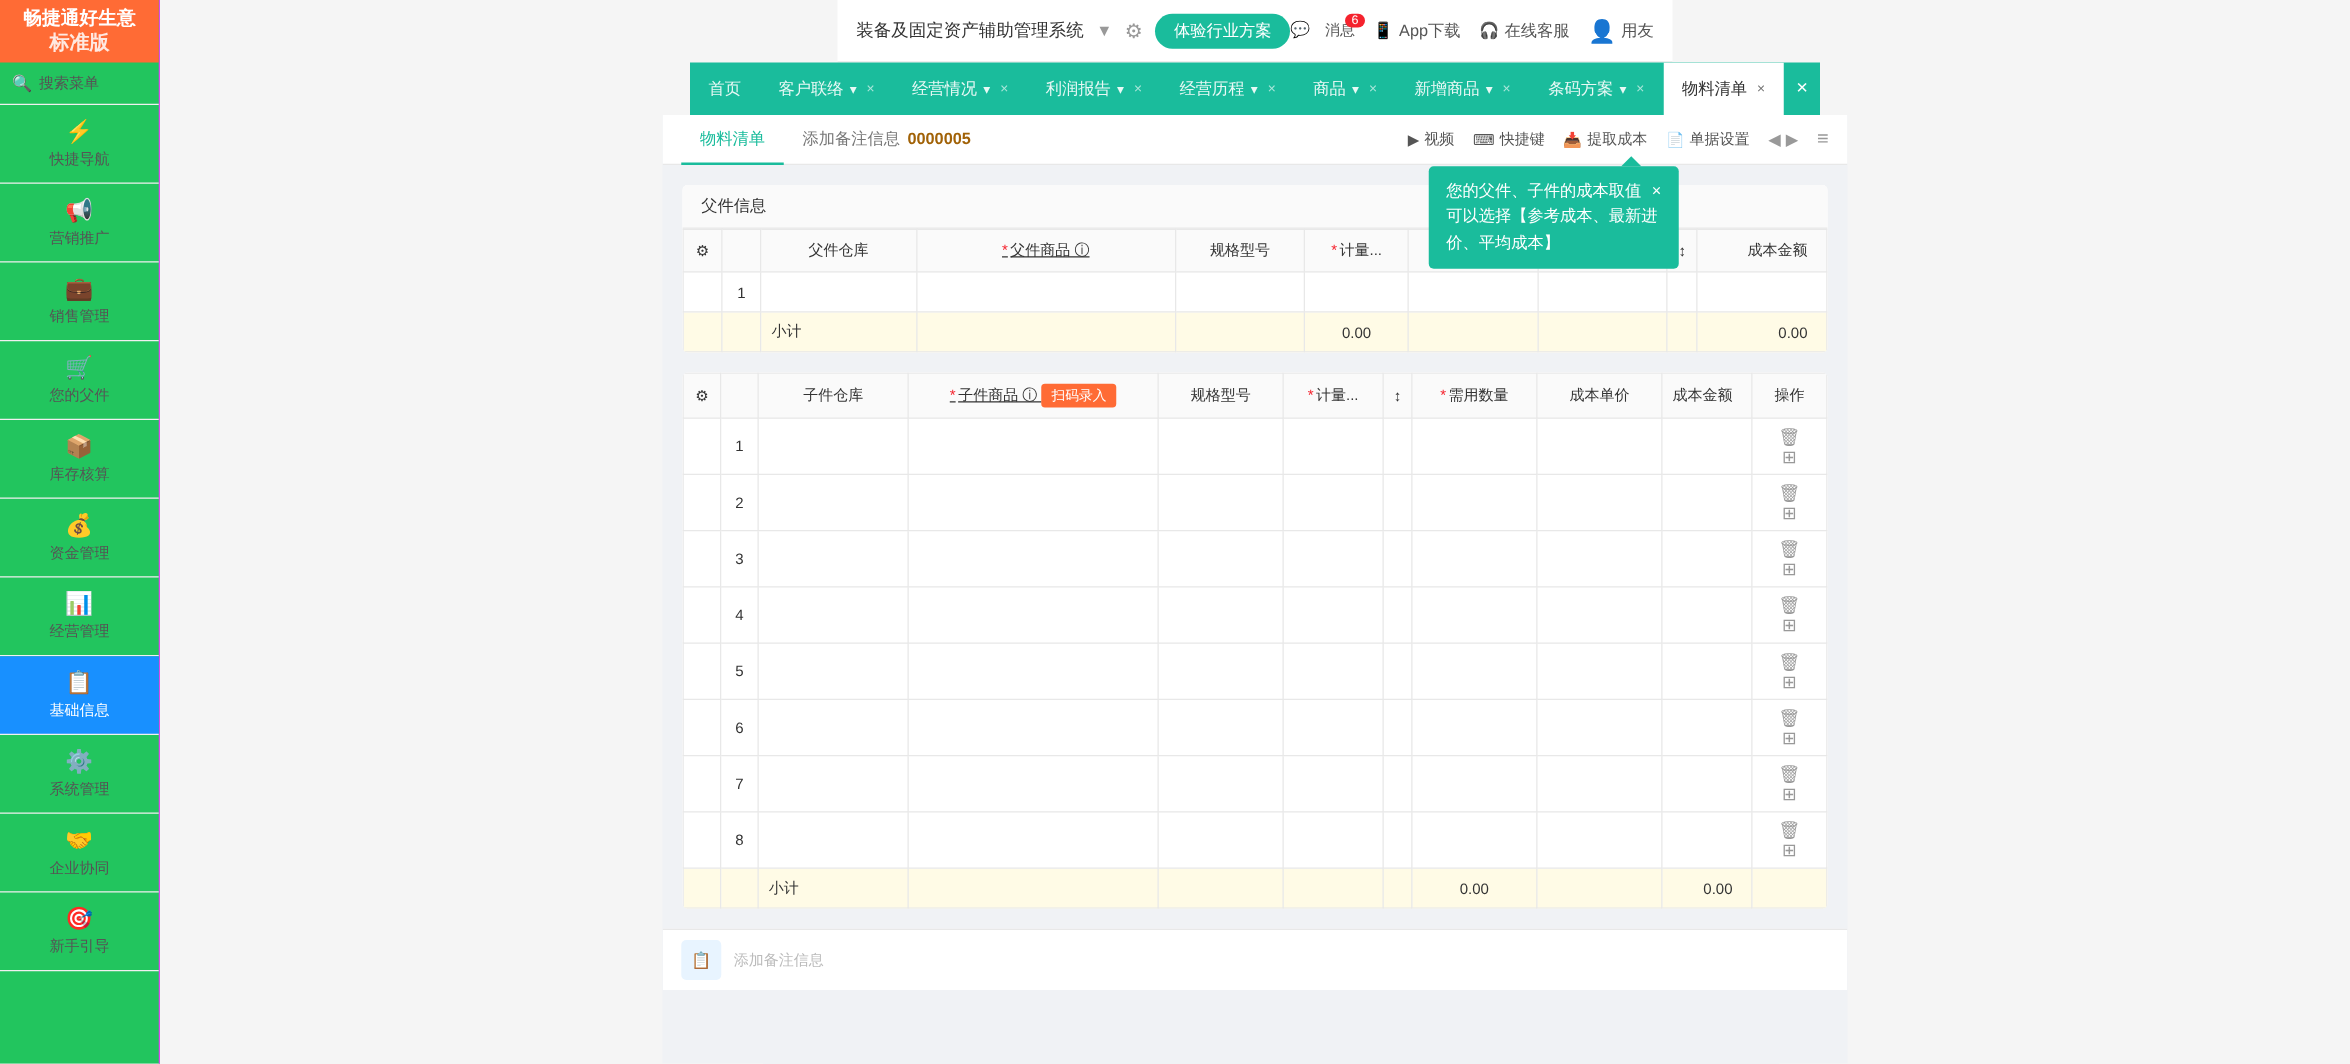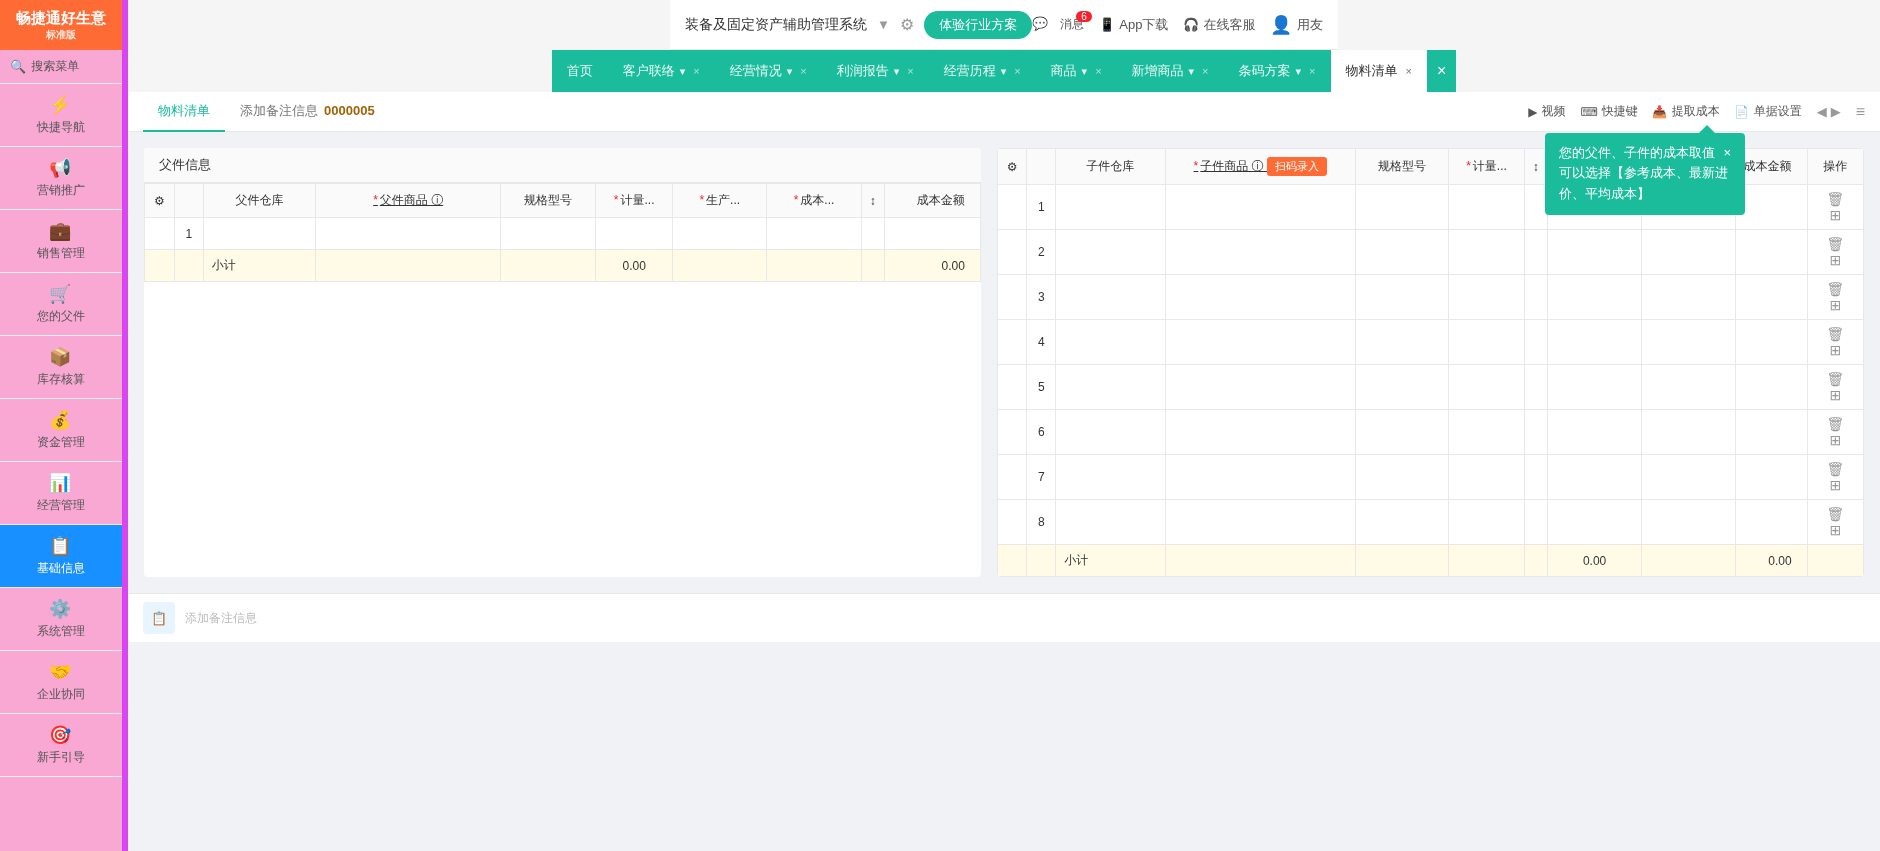--- a/index.html
+++ b/index.html
@@ -1,40 +1,40 @@
 <!DOCTYPE html>
 <html><head>
   <meta charset="utf-8">
   <style>
     * { margin: 0; padding: 0; box-sizing: border-box; }
     body { font-family: 'Microsoft YaHei', Arial, sans-serif; font-size: 13px; background: #f5f5f5; display: flex; height: 851px; overflow: hidden; }
 
     
     .sidebar {
       width: 128px;
-      background: #f9a8d4;
+      background: #22c55e;
       display: flex;
       flex-direction: column;
-      border-right: 6px solid #d946ef;
+      border-right: 1px solid #d946ef;
       flex-shrink: 0;
     }
     .sidebar-logo {
       background: #ff6b35;
       height: 50px;
       display: flex;
       align-items: center;
       justify-content: center;
       color: white;
       font-size: 14px;
       font-weight: bold;
       flex-direction: column;
       padding: 5px;
     }
     .sidebar-logo .logo-main { font-size: 15px; font-weight: bold; }
-    .sidebar-logo .logo-sub { font-size: 10px; color: rgba(255,255,255,0.85); }
+    .sidebar-logo .logo-sub { font-size: 16px; color: rgba(255,255,255,0.85); }
     .sidebar-search {
       display: flex;
       align-items: center;
       padding: 8px 10px;
       cursor: pointer;
       color: #555;
       border-bottom: 1px solid #f0f0f0;
     }
     .sidebar-item {
       display: flex;
@@ -268,21 +268,21 @@
 
     .content-area {
       flex: 1;
       overflow-y: auto;
       padding: 0;
     }
 
     .sections-wrapper {
       padding: 8px;
       display: flex;
-      flex-direction: row;
+      flex-direction: column;
       gap: 0;
       border-radius: 18px;
     }
 
     .bottom-bar {
       background: #fff;
       padding: 8px 15px;
       border-top: 1px solid #e8e8e8;
       display: flex;
       align-items: center;

